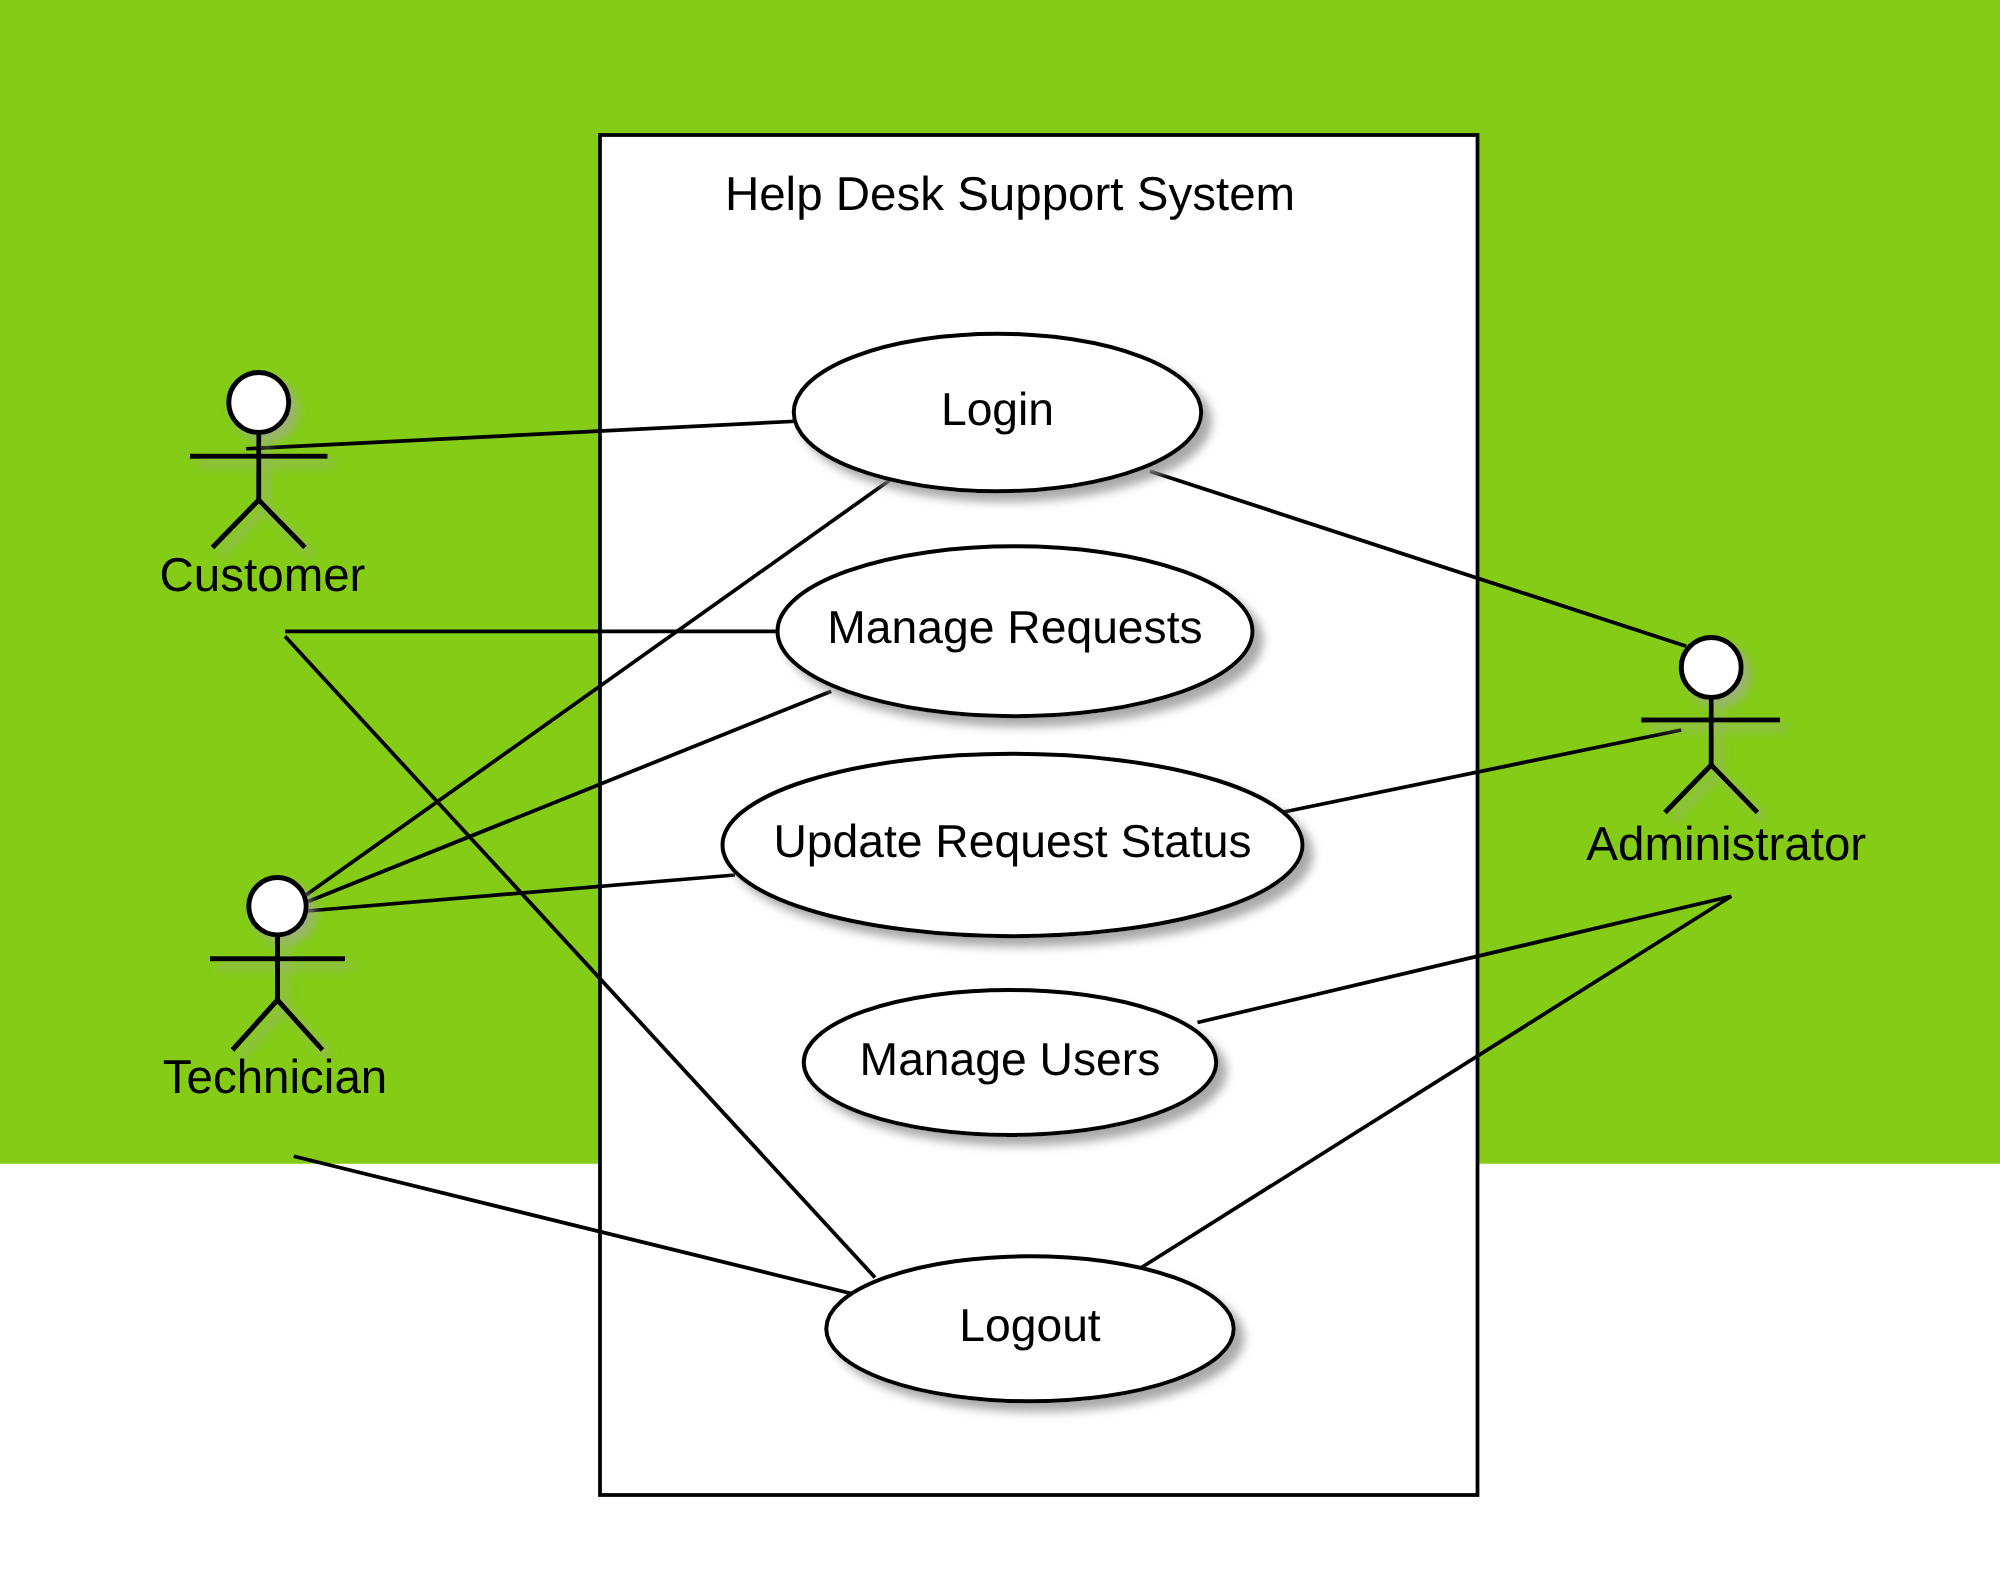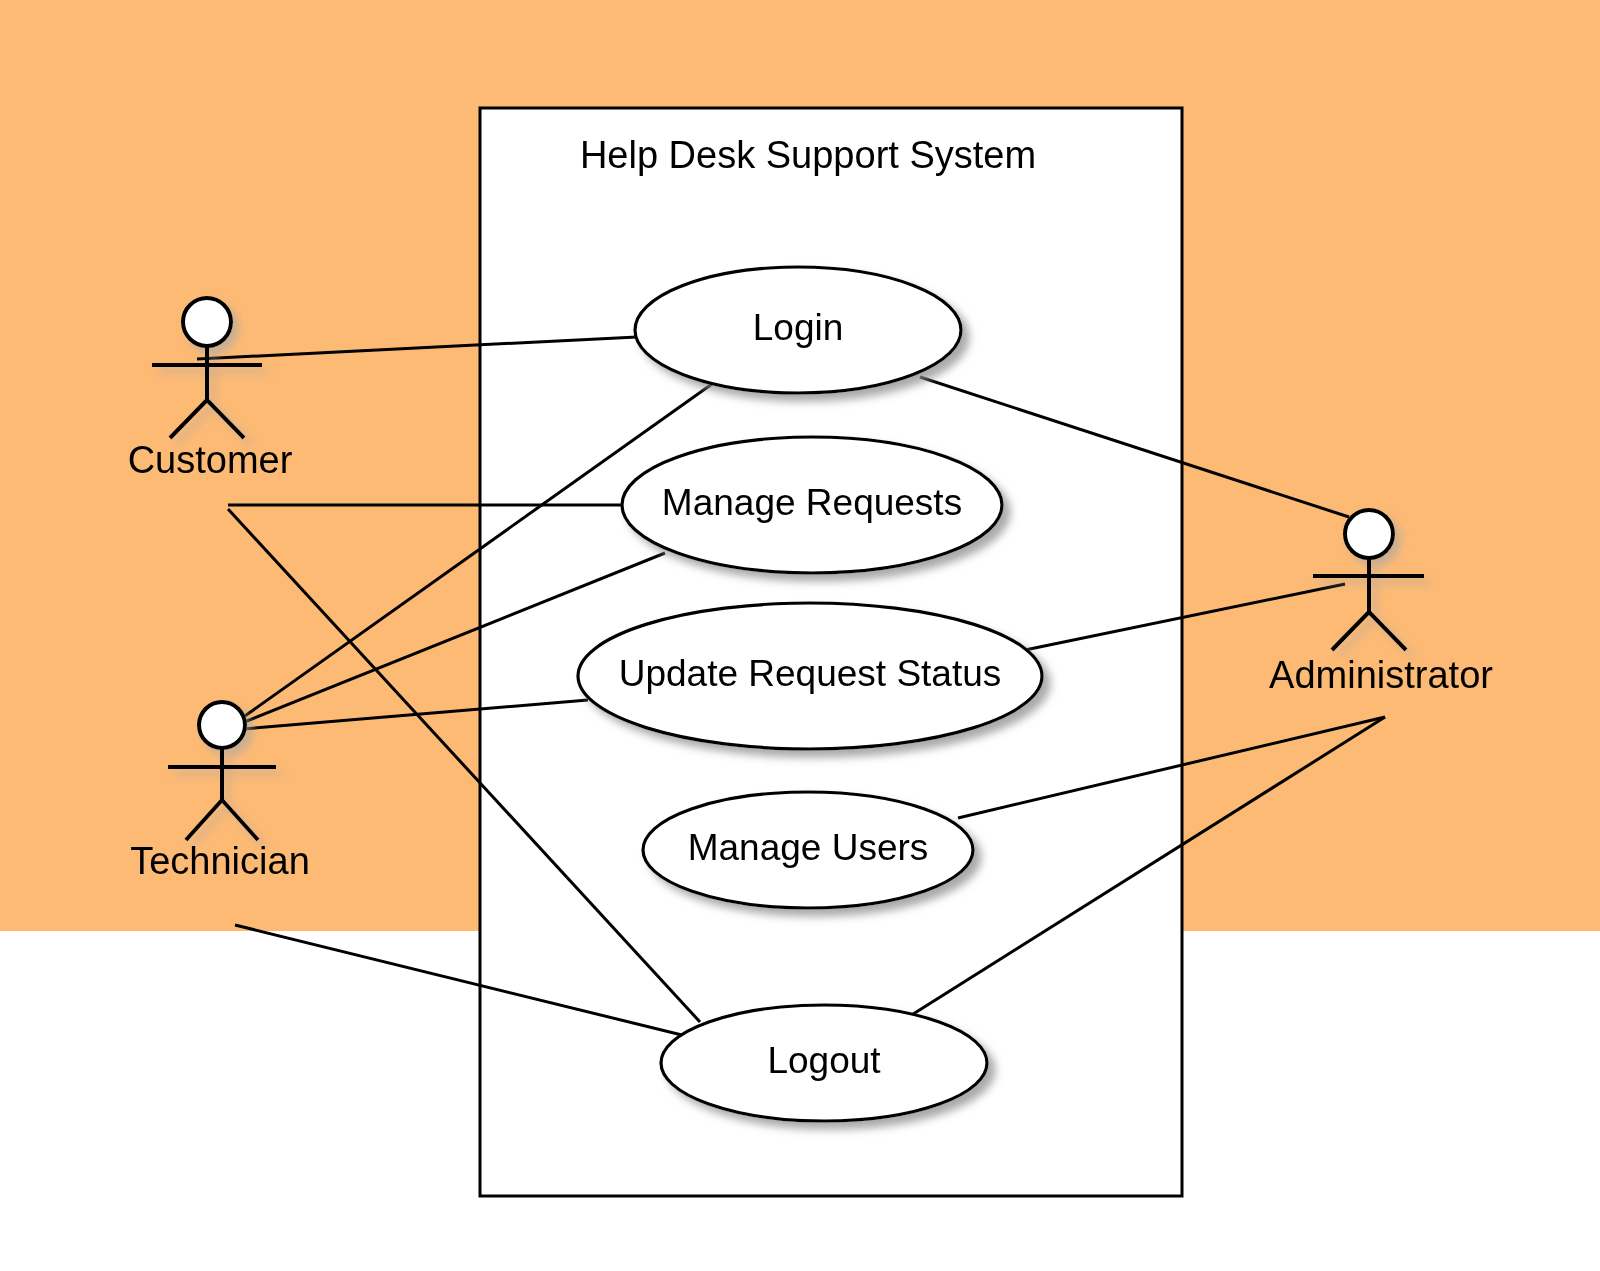--- a/index.html
+++ b/index.html
@@ -10,21 +10,21 @@
   body {
     width: 1600px;
     height: 1271px;
     font-family: "Liberation Sans", sans-serif;
     overflow: hidden;
   }
   #diagram-root {
     position: relative;
     width: 1600px;
     height: 931px;
-    background: #fdba74;
+    background: #84cc16;
   }
   svg.uml-canvas {
     display: block;
     width: 1600px;
     height: 1271px;
   }
   .boundary-rect {
     fill: #ffffff;
     stroke: #000000;
     stroke-width: 3;

